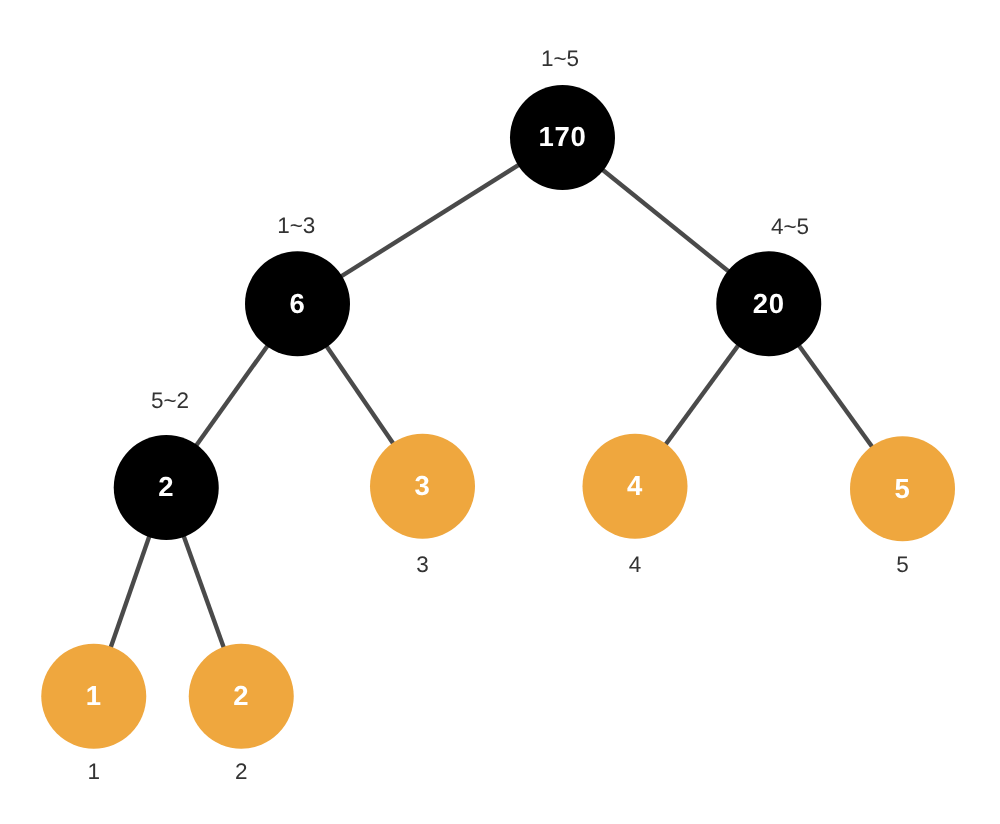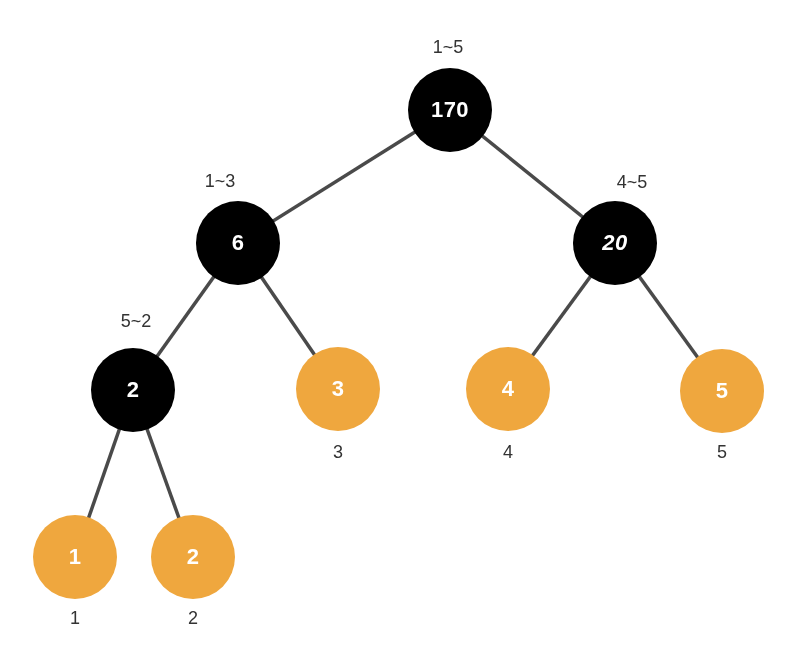--- a/index.html
+++ b/index.html
@@ -50,22 +50,22 @@
       <line x1="238" y1="243" x2="133" y2="390" stroke="#4a4a4a" stroke-width="3.5"></line>
       <line x1="238" y1="243" x2="338" y2="389" stroke="#4a4a4a" stroke-width="3.5"></line>
       <line x1="615" y1="243" x2="508" y2="389" stroke="#4a4a4a" stroke-width="3.5"></line>
       <line x1="615" y1="243" x2="722" y2="391" stroke="#4a4a4a" stroke-width="3.5"></line>
       <line x1="133" y1="390" x2="75" y2="557" stroke="#4a4a4a" stroke-width="3.5"></line>
       <line x1="133" y1="390" x2="193" y2="557" stroke="#4a4a4a" stroke-width="3.5"></line>
     </svg>
 <div class="node" style="left: 408px; top: 68px; width: 84px; height: 84px; background: rgb(0, 0, 0); color: rgb(255, 255, 255);">170</div>
     <div class="node-label" style="left: 448px; top: 47px; color: rgb(51, 51, 51);">1~5</div>
     <div class="node" style="left: 196px; top: 201px; width: 84px; height: 84px; background: rgb(0, 0, 0); color: rgb(255, 255, 255);">6</div>
-    <div class="node-label" style="left: 220px; top: 181px; color: rgb(51, 51, 51);">1~3</div>
-    <div class="node" style="left: 573px; top: 201px; width: 84px; height: 84px; background: rgb(0, 0, 0); color: rgb(255, 255, 255); font-style: italic;">20</div>
+    <div class="node-label" style="left: 237px; top: 181px; color: rgb(51, 51, 51);">1~3</div>
+    <div class="node" style="left: 573px; top: 201px; width: 84px; height: 84px; background: rgb(0, 0, 0); color: rgb(255, 255, 255);">20</div>
     <div class="node-label" style="left: 632px; top: 182px; color: rgb(51, 51, 51);">4~5</div>
     <div class="node" style="left: 91px; top: 348px; width: 84px; height: 84px; background: rgb(0, 0, 0); color: rgb(255, 255, 255);">2</div>
     <div class="node-label" style="left: 136px; top: 321px; color: rgb(51, 51, 51);">5~2</div>
     <div class="node" style="left: 296px; top: 347px; width: 84px; height: 84px; background: rgb(239, 167, 62); color: rgb(255, 255, 255);">3</div>
     <div class="node-label" style="left: 338px; top: 452px; color: rgb(51, 51, 51);">3</div>
     <div class="node" style="left: 466px; top: 347px; width: 84px; height: 84px; background: rgb(239, 167, 62); color: rgb(255, 255, 255);">4</div>
     <div class="node-label" style="left: 508px; top: 452px; color: rgb(51, 51, 51);">4</div>
     <div class="node" style="left: 680px; top: 349px; width: 84px; height: 84px; background: rgb(239, 167, 62); color: rgb(255, 255, 255);">5</div>
     <div class="node-label" style="left: 722px; top: 452px; color: rgb(51, 51, 51);">5</div>
     <div class="node" style="left: 33px; top: 515px; width: 84px; height: 84px; background: rgb(239, 167, 62); color: rgb(255, 255, 255);">1</div>

